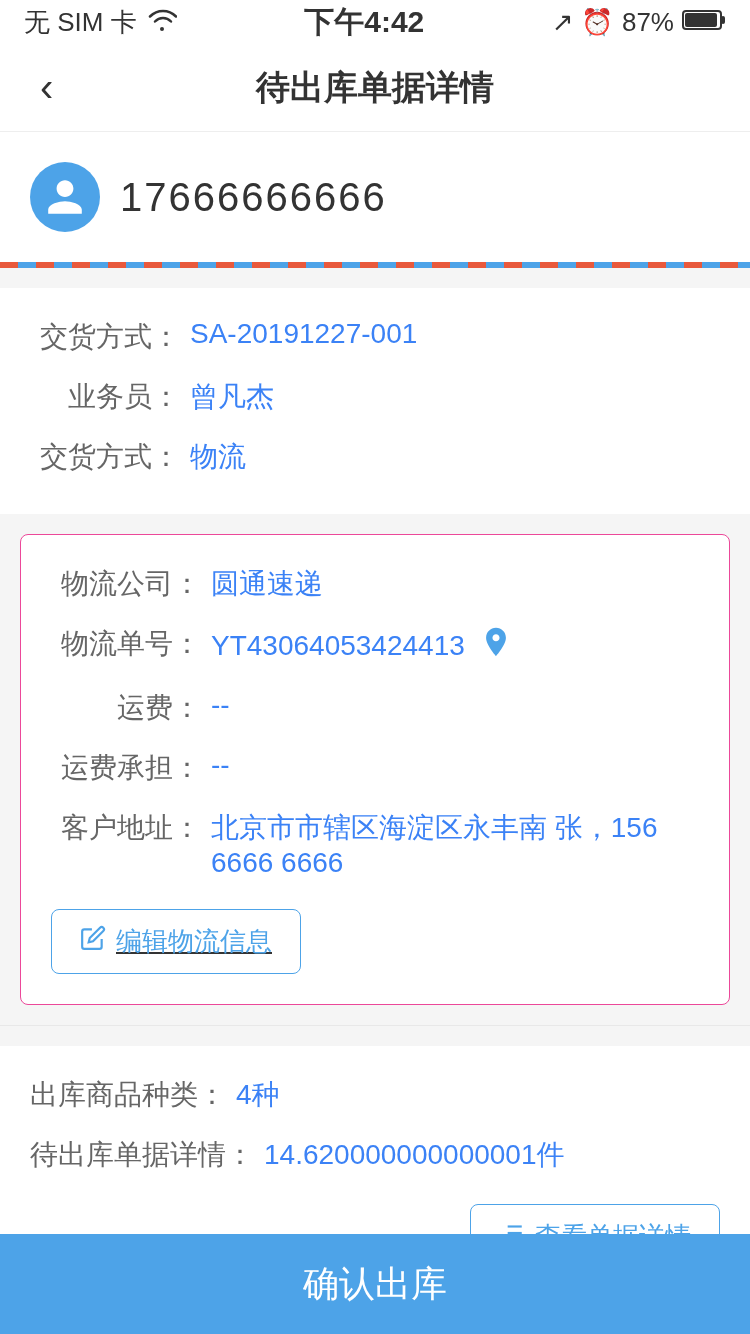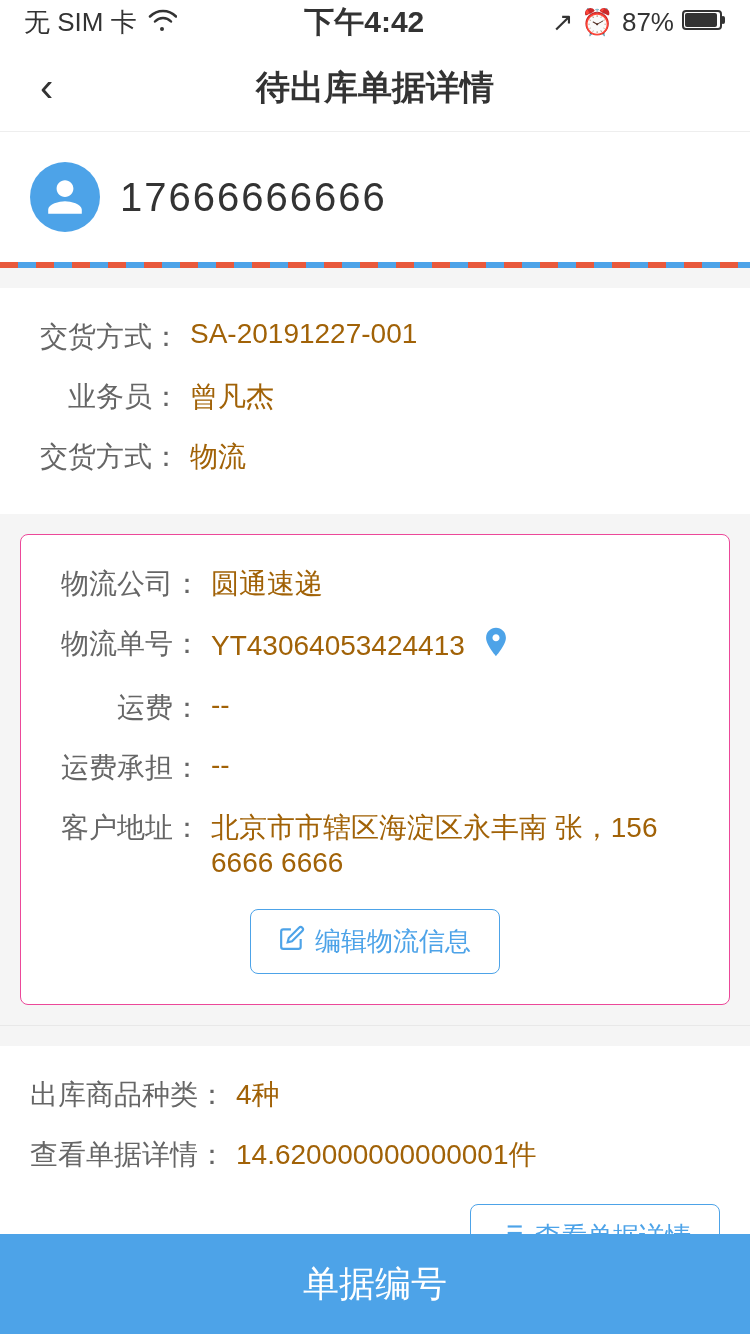--- a/index.html
+++ b/index.html
@@ -123,21 +123,21 @@
       margin-bottom: 8px;
     }
     .info-label {
       color: #666;
       min-width: 150px;
       text-align: right;
       margin-right: 10px;
       flex-shrink: 0;
     }
     .info-value {
-      color: #a16207;
+      color: #3b82f6;
       flex: 1;
     }
 
     
     .logistics-section {
       background: #fff;
       margin-top: 20px;
       padding: 30px;
       border: 1px solid #ec4899;
       border-radius: 8px;
@@ -151,22 +151,23 @@
       gap: 14px;
     }
     .location-icon {
       color: #4da3e8;
       font-size: 34px;
     }
 
     
     .edit-logistics-btn {
       display: flex;
-      justify-content: center;
+      justify-content: flex-start;
       margin-top: 30px;
+      text-decoration: underline;
     }
     .btn-outline {
       border: 1.5px solid #4da3e8;
       border-radius: 8px;
       padding: 14px 28px;
       color: #4da3e8;
       font-size: 26px;
       background: #fff;
       display: flex;
       align-items: center;
@@ -325,21 +326,21 @@
 </div>
 
 <div class="divider-line" style="margin: 20px 0 0 0;"></div>
 
 <div class="goods-section">
   <div class="info-row">
     <span class="info-label">出库商品种类：</span>
     <span class="info-value">4种</span>
   </div>
   <div class="info-row">
-    <span class="info-label">查看单据详情：</span>
+    <span class="info-label">待出库单据详情：</span>
     <span class="info-value">14.620000000000001件</span>
   </div>
 
   <div class="view-details-btn">
     <button class="btn-outline">
       <span>
         <svg width="26" height="26" viewBox="0 0 24 24" fill="none" stroke="#4da3e8" stroke-width="2">
           <line x1="8" y1="6" x2="21" y2="6"></line>
           <line x1="8" y1="12" x2="21" y2="12"></line>
           <line x1="8" y1="18" x2="21" y2="18"></line>
@@ -349,14 +350,14 @@
         </svg>
       </span>
       <span>查看单据详情</span>
     </button>
   </div>
 </div>
 
 <div class="bottom-spacer"></div>
 
 <div class="bottom-bar">
-  <button class="confirm-btn">单据编号</button>
+  <button class="confirm-btn">确认出库</button>
 </div>
 
 </body></html>

